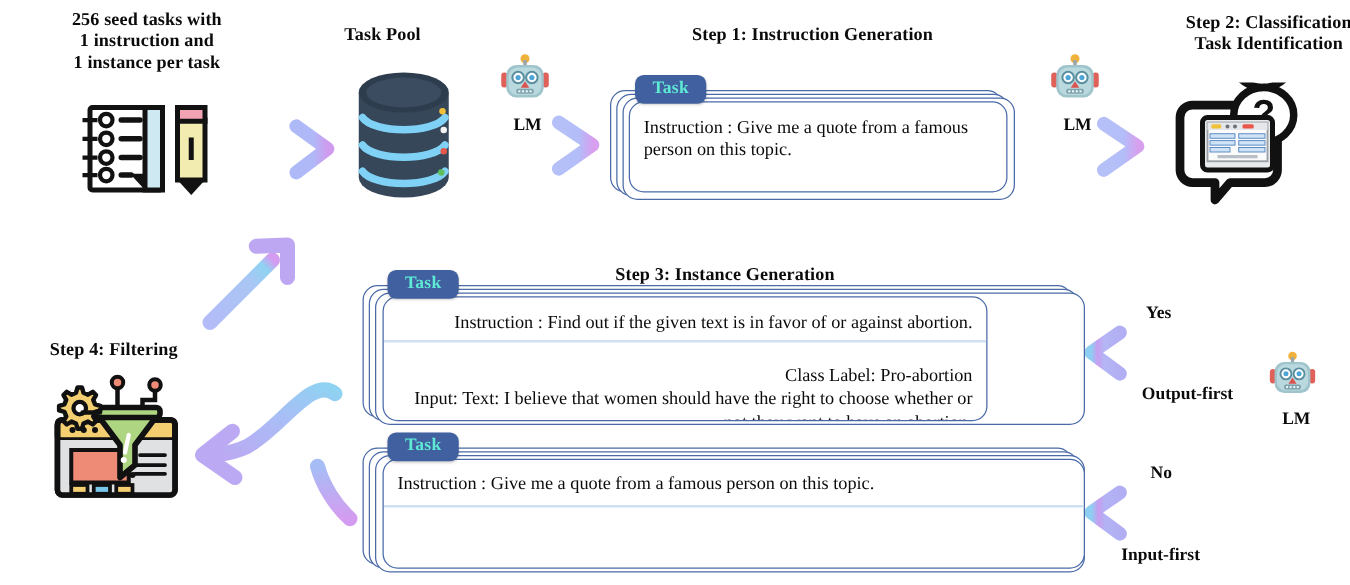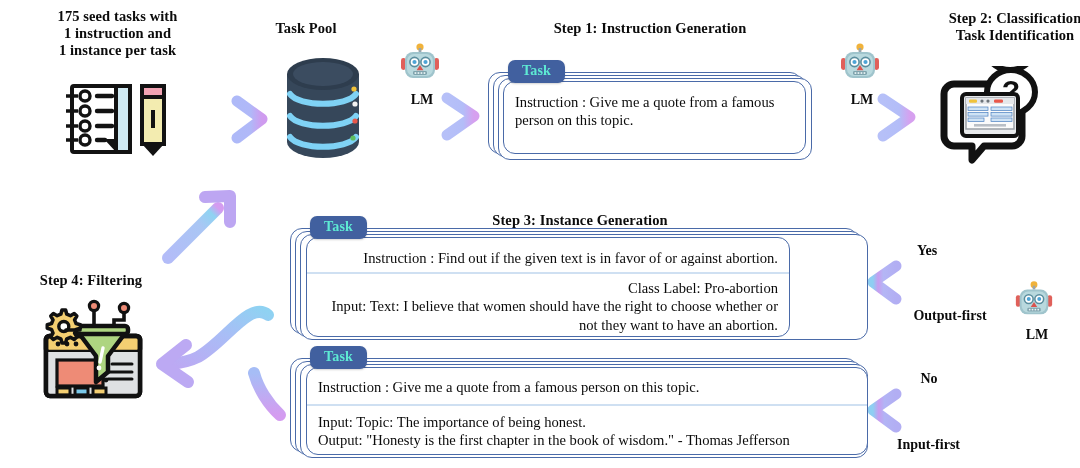--- a/index.html
+++ b/index.html
@@ -112,21 +112,21 @@
     <path d="M280,415 C268,404 258,388 254,373" stroke="url(#gTail)" stroke-width="12" fill="none" stroke-linecap="round"></path>
   </g>
 
   <g>
     <path d="M168,258 L218,208" stroke="url(#gUp)" stroke-width="12" fill="none" stroke-linecap="round"></path>
     <path d="M205,197 L230,196 L230,222" stroke="#bda6f2" stroke-width="12" fill="none" stroke-linecap="round" stroke-linejoin="round"></path>
   </g>
 </svg>
 
 <div class="abs hdr" style="left:10px;top:8px;width:215px;">
-  <div>175 seed tasks with</div>
+  <div>256 seed tasks with</div>
   <div>1 instruction and</div>
   <div>1 instance per task</div>
 </div>
 
 <svg class="icon" style="left:58px;top:80px;" width="122" height="78" viewBox="0 0 122 78">
   <rect x="14" y="6" width="58" height="66" rx="2" fill="#fff" stroke="#121212" stroke-width="4"></rect>
   <rect x="58" y="6" width="14" height="66" fill="#cfe9f2" stroke="#121212" stroke-width="4"></rect>
   <g stroke="#121212" stroke-width="3.4" fill="none">
     <path d="M8,16 H20 M8,31 H20 M8,46 H20 M8,60 H20"></path>
   </g>
@@ -266,21 +266,21 @@
 <div class="taskcard" style="left:290px;top:228px;width:580px;height:112px;">
   <div class="layer" style="left:0px;top:0px;width:566px;height:104px;"></div>
   <div class="layer" style="left:5px;top:3px;width:566px;height:104px;"></div>
   <div class="layer" style="left:10px;top:6px;width:566px;height:104px;"></div>
   <div class="face" style="left:16px;top:9px;width:484px;height:100px;text-align:right;">
     <div class="rowtext" style="padding-top:11px;">
       <b>Instruction :</b>
       <span>Find out if the given text is in favor of or against abortion.</span>
     </div>
     <div class="divider"></div>
-    <div class="rowtext" style="padding-top:5px;">
+    <div class="rowtext" style="padding-top:18px;">
       <div>
         <b>Class Label:</b>
         <span>Pro-abortion</span>
       </div>
       <div>
         <b>Input:</b>
         <span>Text: I believe that women should have the right to choose whether or not they want to have an abortion.</span>
       </div>
     </div>
   </div>
@@ -290,30 +290,20 @@
 <div class="taskcard" style="left:290px;top:358px;width:580px;height:100px;">
   <div class="layer" style="left:0px;top:0px;width:566px;height:92px;"></div>
   <div class="layer" style="left:5px;top:3px;width:566px;height:92px;"></div>
   <div class="layer" style="left:10px;top:6px;width:566px;height:92px;"></div>
   <div class="face" style="left:16px;top:9px;width:562px;height:88px;">
     <div class="rowtext" style="padding-top:10px;padding-bottom:8px;">
       <b>Instruction :</b>
       <span>Give me a quote from a famous person on this topic.</span>
     </div>
     <div class="divider"></div>
-    <div class="rowtext" style="padding-top:7px;">
-      <div>
-        <b>Input:</b>
-        <span>Topic: The importance of being honest.</span>
-      </div>
-      <div>
-        <b>Output:</b>
-        <span>"Honesty is the first chapter in the book of wisdom." - Thomas Jefferson</span>
-      </div>
-    </div>
   </div>
   <div class="badge" style="left:20px;top:-12px;">Task</div>
 </div>
 
 <div class="abs lbl" style="left:882px;top:243px;width:90px;">Yes</div>
 <div class="abs lbl" style="left:895px;top:308px;width:110px;">Output-first</div>
 <div class="abs lbl" style="left:884px;top:371px;width:90px;">No</div>
 <div class="abs lbl" style="left:876px;top:437px;width:105px;">Input-first</div>
 
 <div class="icon" style="left:1013px;top:280px;width:48px;">

